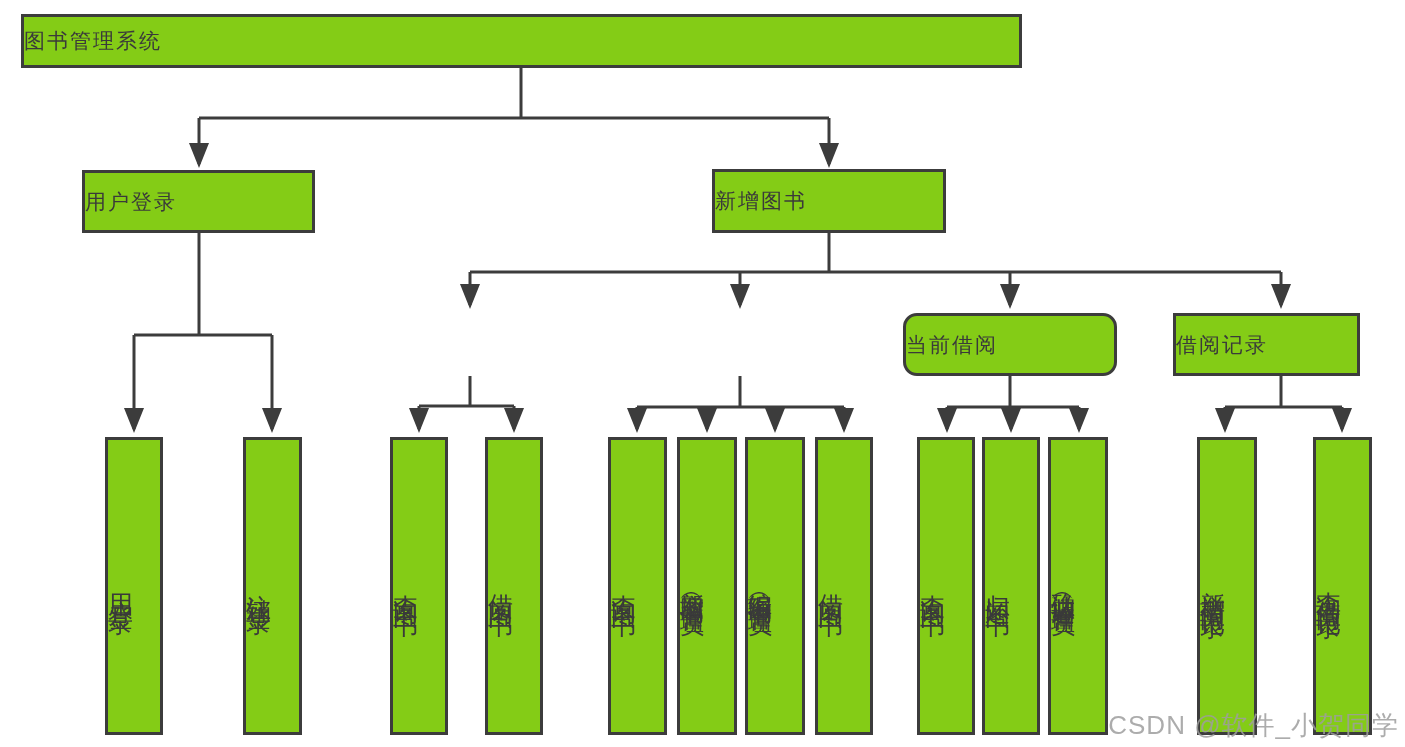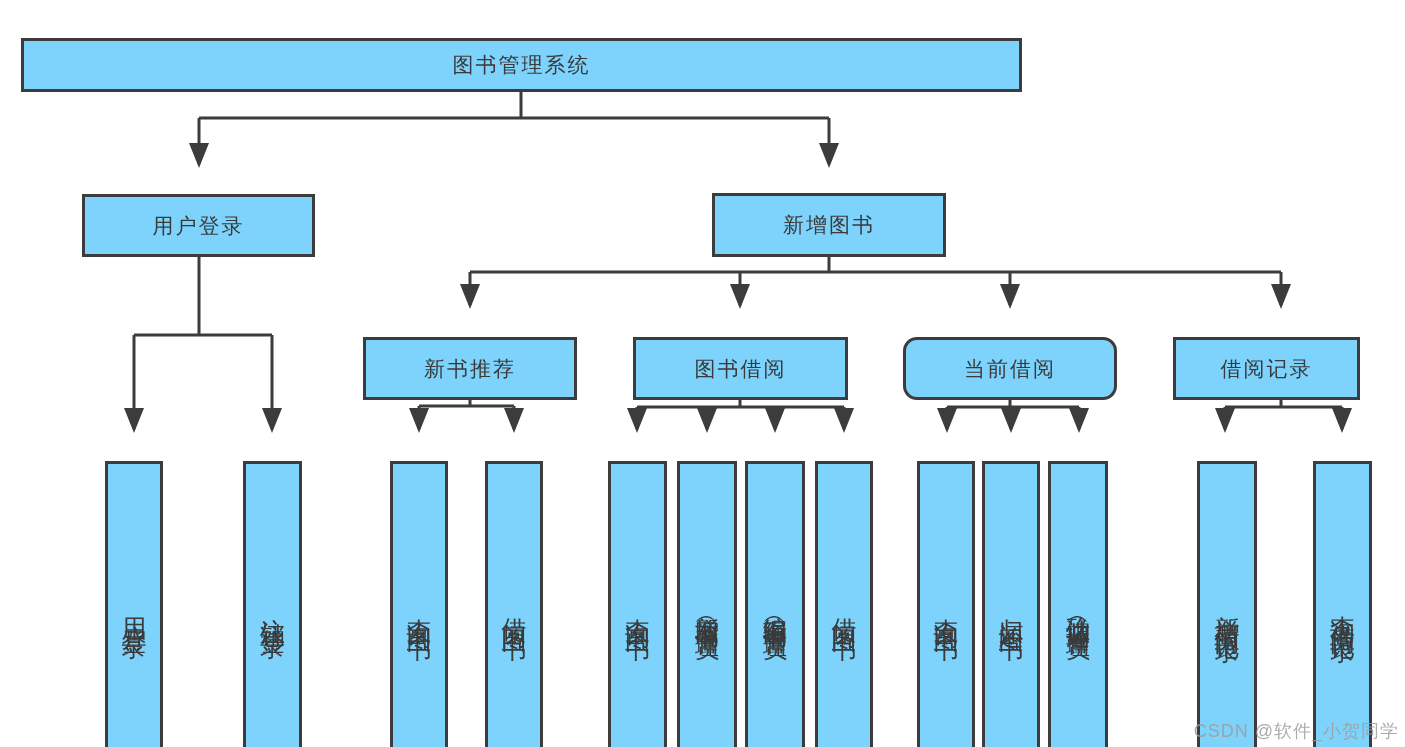--- a/index.html
+++ b/index.html
@@ -6,32 +6,32 @@
   .canvas{
     position:relative;width:1405px;height:747px;overflow:hidden;
     background:var(--background,#ffffff);
     font-family:"Liberation Sans","DejaVu Sans",sans-serif;
     color:var(--text,#3a3a3a);
   }
   .wires{position:absolute;left:0;top:0;width:1405px;height:747px;}
   .wires path{stroke:var(--line,#3c3c3c);stroke-width:3;fill:none;}
   .wires marker path{fill:var(--line,#3c3c3c);stroke:none;}
   .node{
-    position:absolute;box-sizing:border-box;background:#7dd3fc;
+    position:absolute;box-sizing:border-box;background:#84cc16;
     border:3px solid var(--box-border,#3c3c3c);
-    display:flex;align-items:center;justify-content:center;margin-top:24px;
+    display:flex;align-items:center;
   }
   .hbox{font-size:21px;letter-spacing:2px;white-space:nowrap;}
   .vbox .vtext{
     display:block;writing-mode:vertical-rl;text-orientation:upright;
     font-size:25px;line-height:1;letter-spacing:6px;
   }
   .watermark{
     position:absolute;right:6px;bottom:4px;
-    font-size:18px;letter-spacing:1px;
+    font-size:26px;letter-spacing:1px;
     color:var(--watermark,#9e9e9e);opacity:.85;white-space:nowrap;
   }
 </style>
 </head>
 <body>
 
 <div class="canvas">
 
   <svg class="wires" viewBox="0 0 1405 747" xmlns="http://www.w3.org/2000/svg">
     <defs>
@@ -78,26 +78,20 @@
     <span>图书管理系统</span>
   </div>
 
   <div class="node hbox" style="left:82px;top:170px;width:233px;height:63px;">
     <span>用户登录</span>
   </div>
   <div class="node hbox" style="left:712px;top:169px;width:234px;height:64px;">
     <span>新增图书</span>
   </div>
 
-  <div class="node hbox" style="left:363px;top:313px;width:214px;height:63px;">
-    <span>新书推荐</span>
-  </div>
-  <div class="node hbox" style="left:633px;top:313px;width:215px;height:63px;">
-    <span>图书借阅</span>
-  </div>
   <div class="node hbox" style="left:903px;top:313px;width:214px;height:63px;border-radius:14px;">
     <span>当前借阅</span>
   </div>
   <div class="node hbox" style="left:1173px;top:313px;width:187px;height:63px;">
     <span>借阅记录</span>
   </div>
 
   <div class="node vbox" style="left:105px;top:437px;width:58px;height:298px;">
     <span class="vtext">用户登录</span>
   </div>

